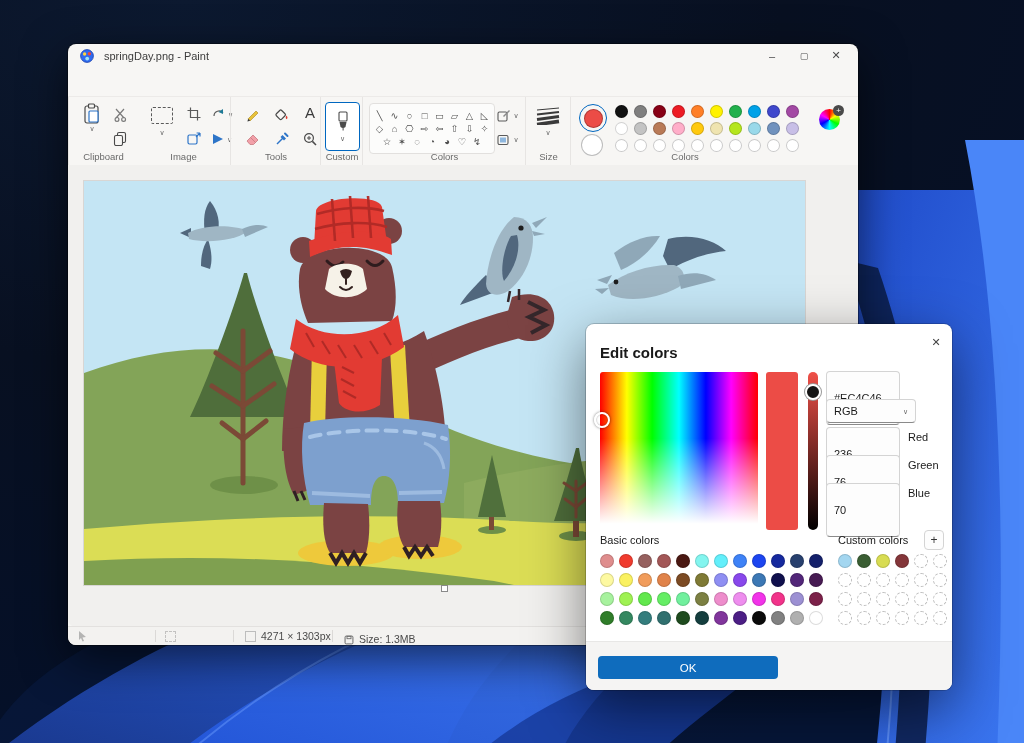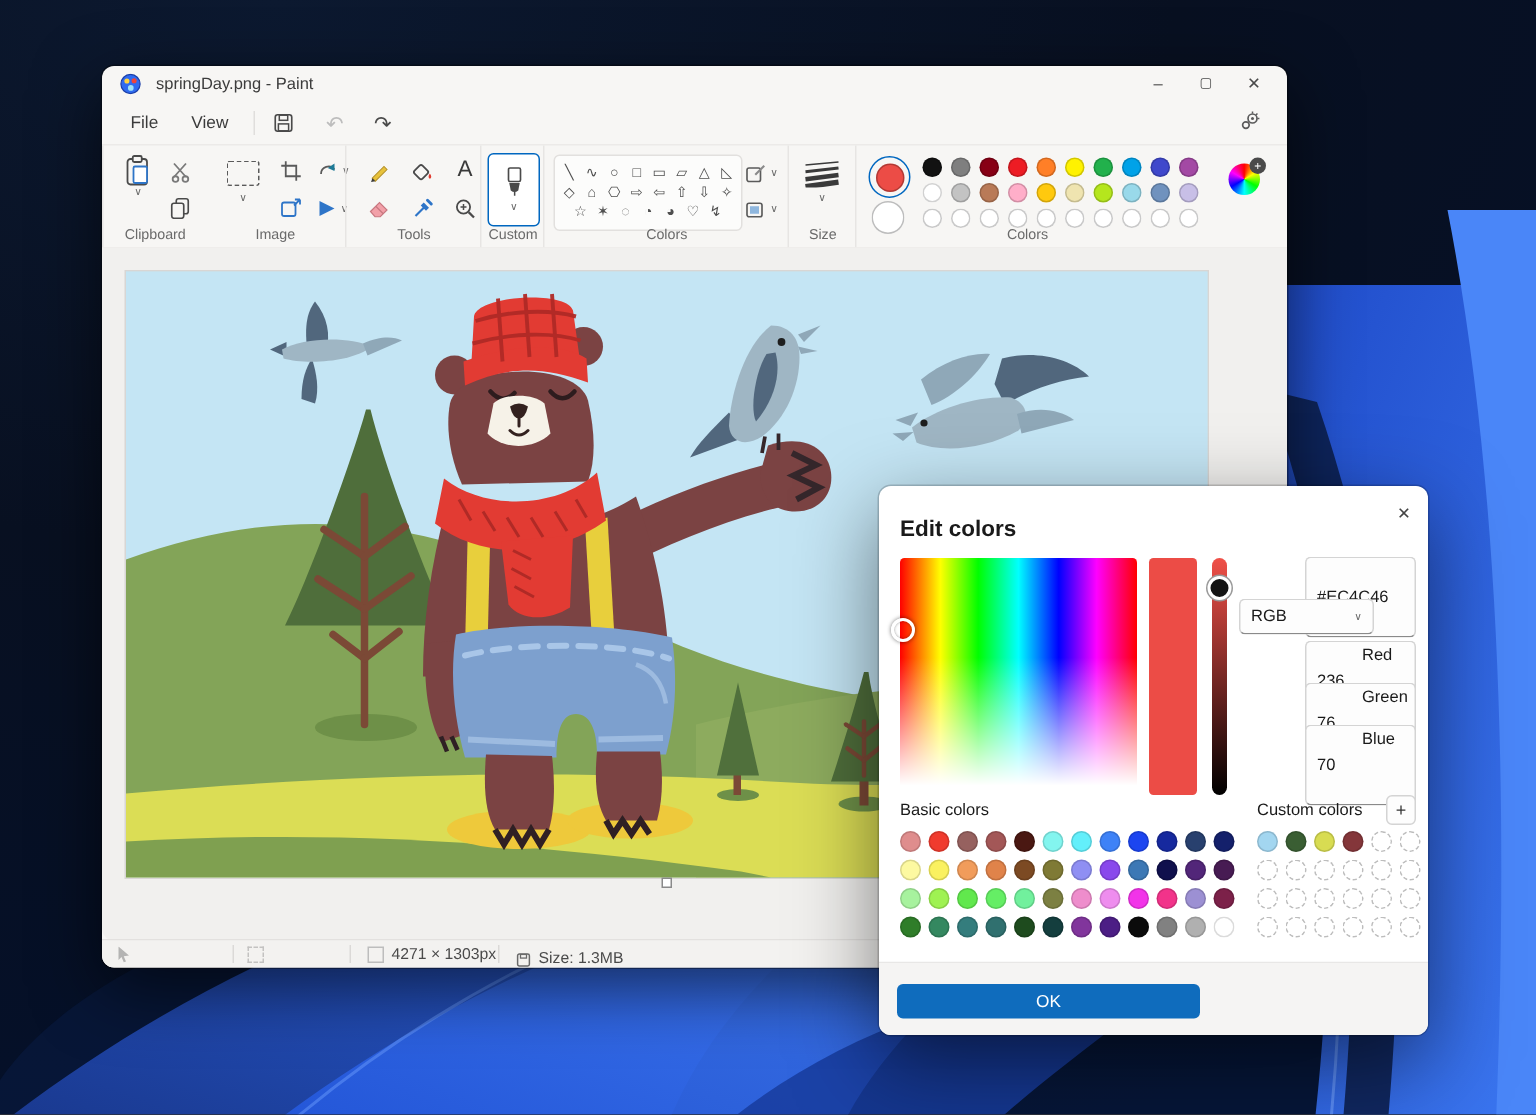--- a/index.html
+++ b/index.html
@@ -73,35 +73,35 @@
       linear-gradient(to right,#f00,#ff0 17%,#0f0 33%,#0ff 50%,#00f 67%,#f0f 83%,#f00);}
   .sq-ring{left:-6px;top:40px;width:12px;height:12px;border:2px solid #fff;border-radius:50%;
     box-shadow:0 0 3px rgba(0,0,0,.55), inset 0 0 2px rgba(0,0,0,.4);}
   .preview{left:180px;top:48px;width:32px;height:158px;border-radius:3px;}
   .vslider{left:222px;top:48px;width:10px;height:158px;border-radius:5px;
     background:linear-gradient(to bottom,#F05048,#000);}
   .vknob{left:219px;top:60px;width:12px;height:12px;background:#141414;border:2px solid #fff;
     border-radius:50%;box-shadow:0 0 0 1px #9a9a9a;}
   .txt{position:absolute;width:58px;height:20px;border:1px solid #D4D4D4;border-bottom:1px solid #8A8A8A;
     border-radius:4px;font-size:11px;padding:16px 7px;color:#1a1a1a;background:#FDFDFD;
-    font-family:"Liberation Sans","DejaVu Sans",sans-serif;margin-left:44px;}
+    font-family:"Liberation Sans","DejaVu Sans",sans-serif;}
   .sel{left:240px;top:75px;width:74px;height:22px;border:1px solid #D4D4D4;border-bottom:1px solid #8A8A8A;
     border-radius:4px;background:#FDFDFD;display:flex;align-items:center;font-size:11px;color:#1a1a1a;
     padding:0 7px;justify-content:space-between;}
   .ch-label{position:absolute;left:322px;font-size:11px;color:#1a1a1a;}
   .sec-label{font-size:11px;color:#1a1a1a;}
   .dotgrid{display:flex;flex-wrap:wrap;column-gap:5px;row-gap:5px;}
   .dot{width:14px;height:14px;border-radius:50%;box-shadow:inset 0 0 0 1px rgba(0,0,0,.14);}
   .dot.empty{background:transparent !important;box-shadow:none;border:1px dashed #BDBDBD;
     width:12px;height:12px;}
   .add-btn{left:338px;top:206px;width:18px;height:18px;border:1px solid #D4D4D4;border-radius:4px;
     display:flex;align-items:center;justify-content:center;font-size:12px;color:#333;background:#FDFDFD;}
   .dlg-footer{left:0;right:0;bottom:0;height:48px;background:#F5F4F3;border-top:1px solid #E8E7E6;
     border-radius:0 0 8px 8px;}
-  .btn{position:absolute;top:14px;width:202px;height:23px;border-radius:4px;display:flex;
+  .btn{position:absolute;top:14px;width:180px;height:23px;border-radius:4px;display:flex;
     align-items:center;justify-content:center;font-size:11.5px;}
   .btn-ok{left:12px;color:#fff;}
   .btn-cancel{left:186px;background:#FDFDFD;border:1px solid #D4D4D4;color:#1a1a1a;}
 </style>
 </head>
 <body>
 
 <div class="screen">
 
   <svg class="abs" width="1024" height="743" viewBox="0 0 1024 743" style="left:0;top:0;">
@@ -141,42 +141,20 @@
         <circle cx="7.2" cy="9.6" r="1.9" fill="#9FE3F7"></circle>
       </svg>
       <span class="title-text">springDay.png - Paint</span>
       <div class="caption">
         <div class="cap-btn">–</div>
         <div class="cap-btn" style="font-size:9px;">▢</div>
         <div class="cap-btn">✕</div>
       </div>
     </div>
 
-    <div class="abs menubar">
-      <div class="menu-item">File</div>
-      <div class="menu-item">View</div>
-      <div class="vsep"></div>
-      <div class="tool-btn">
-        <svg width="14" height="14" viewBox="0 0 14 14">
-          <rect x="1.5" y="1.5" width="11" height="11" rx="1.6" fill="none" stroke="#4a4a4a" stroke-width="1.1"></rect>
-          <rect x="4.2" y="1.8" width="5.6" height="3.4" fill="none" stroke="#4a4a4a" stroke-width="1"></rect>
-          <rect x="3.6" y="7.6" width="6.8" height="4.6" fill="none" stroke="#4a4a4a" stroke-width="1"></rect>
-        </svg>
-      </div>
-      <div class="tool-btn glyph-btn disabled" style="margin-left:8px;">↶</div>
-      <div class="tool-btn glyph-btn" style="margin-left:6px;">↷</div>
-      <div class="tool-btn settings-btn">
-        <svg width="15" height="15" viewBox="0 0 15 15">
-          <circle cx="9" cy="6" r="3" fill="none" stroke="#5a5a5a" stroke-width="1.1"></circle>
-          <circle cx="9" cy="6" r="1" fill="#5a5a5a"></circle>
-          <circle cx="4.6" cy="10.4" r="2.2" fill="none" stroke="#5a5a5a" stroke-width="1.1"></circle>
-          <path d="M9,1.3 v1.4 M13.6,6 h-1.4 M12.3,2.7 l-1,1" stroke="#5a5a5a" stroke-width="1"></path>
-        </svg>
-      </div>
-    </div>
 
     <div class="abs ribbon">
 
       <div class="group" style="left:69px;width:93px;">
         <div class="abs" style="left:14px;top:10px;text-align:center;">
           <div style="width:20px;height:15px;border:1.2px dashed #5a5a5a;border-radius:2px;"></div>
           <div class="chev" style="margin-top:5px;">∨</div>
         </div>
         <div class="abs ico" style="left:48px;top:8px;width:18px;height:18px;">
           <svg width="14" height="14" viewBox="0 0 14 14">

